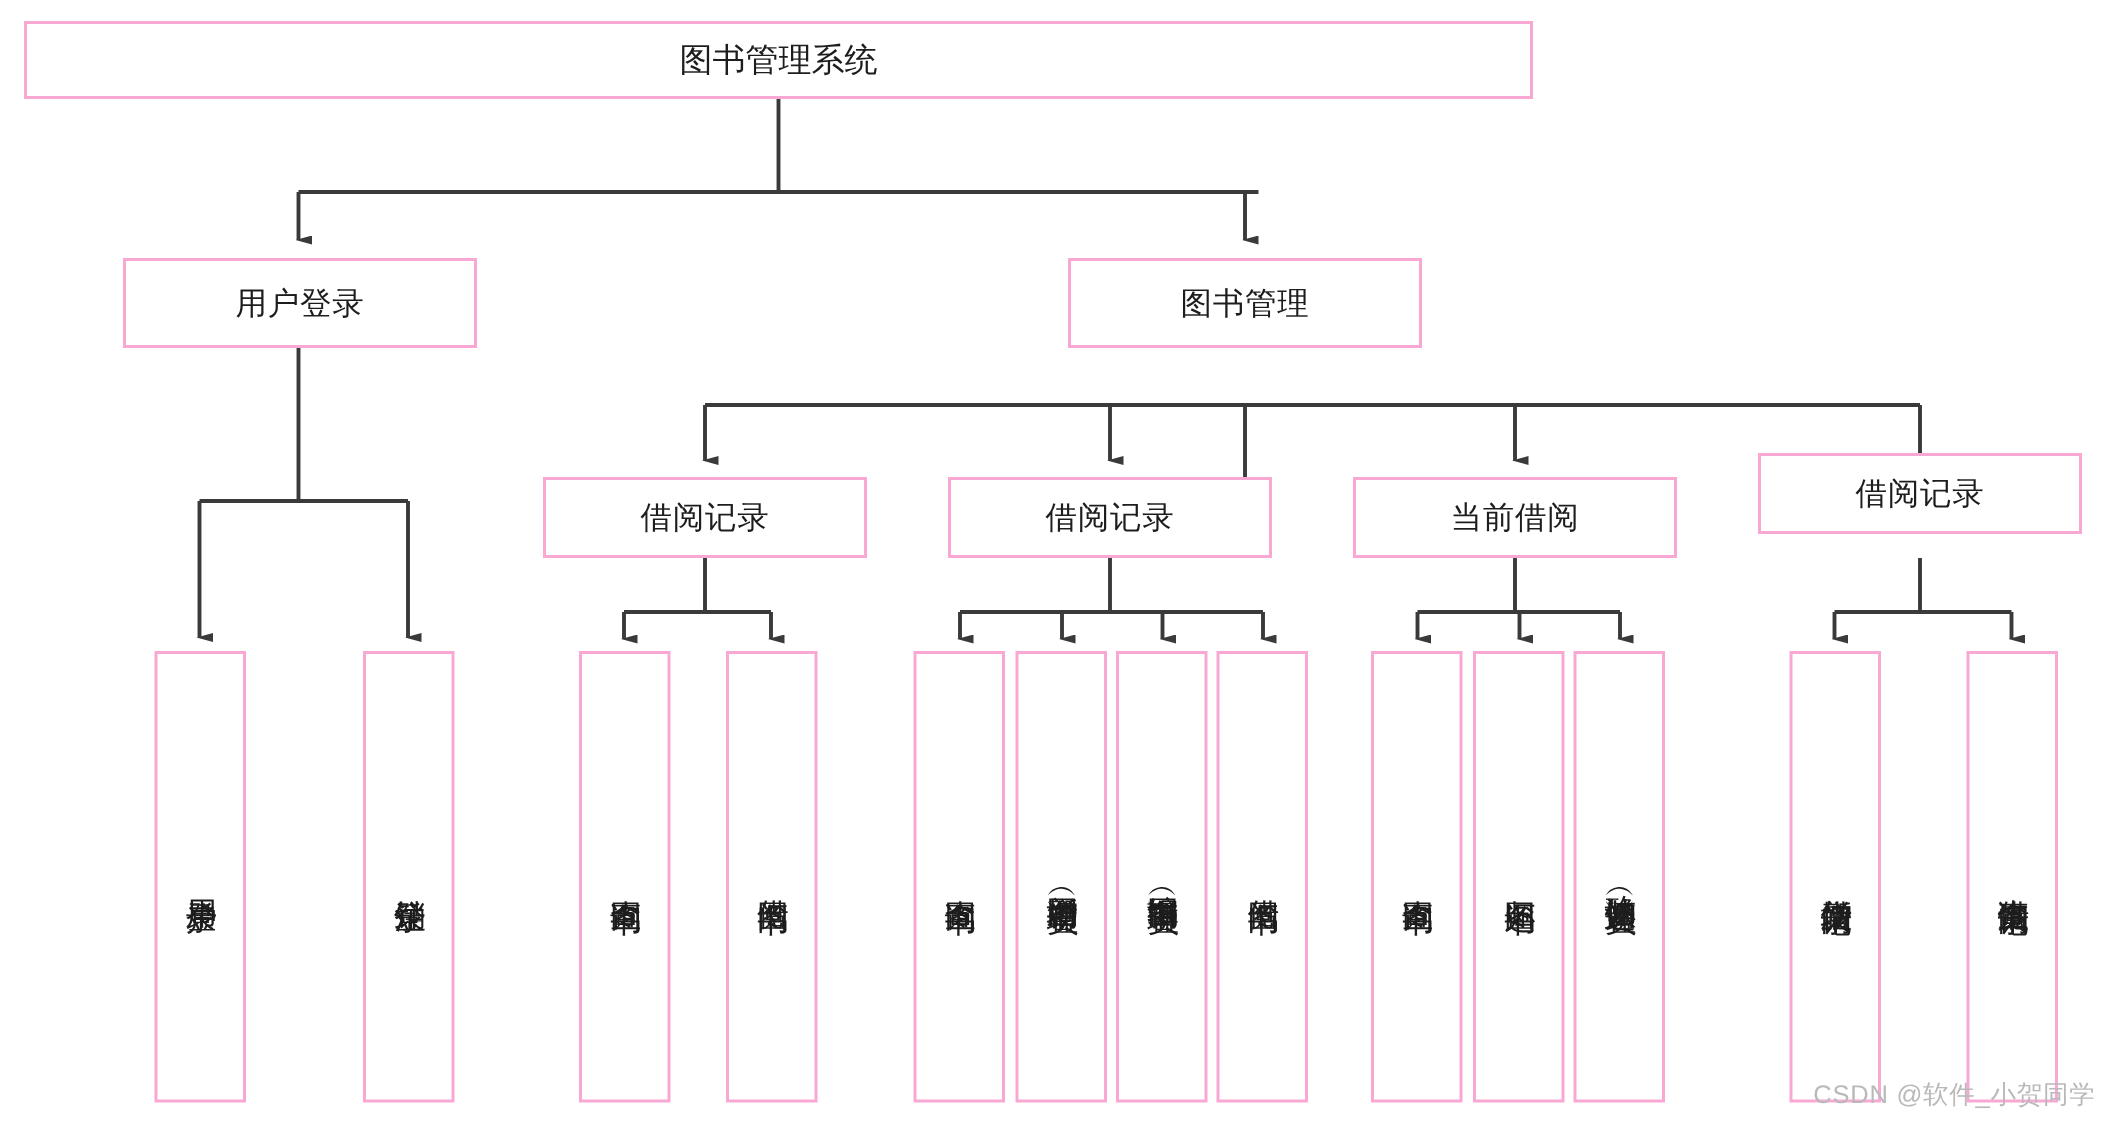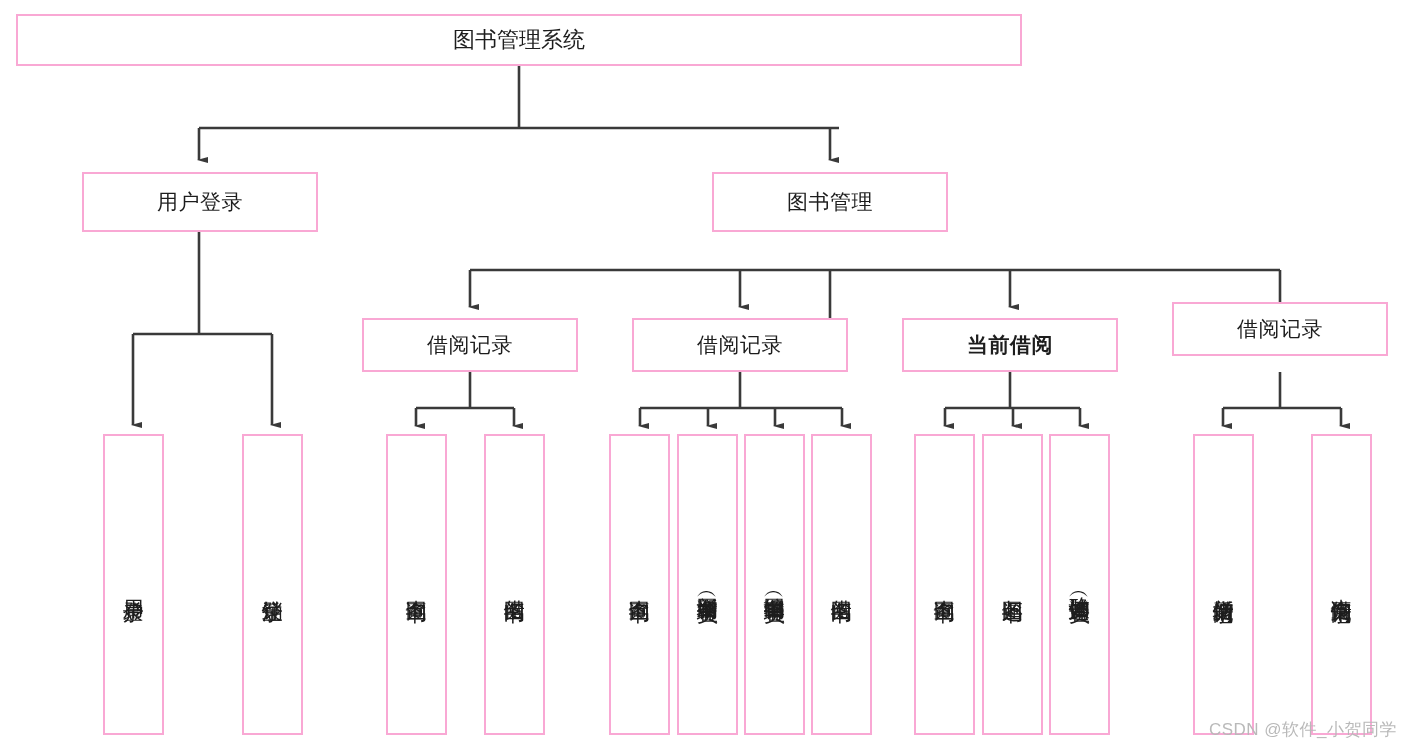--- a/index.html
+++ b/index.html
@@ -132,21 +132,21 @@
   <div class="node h" style="left:712px; top:172px; width:236px; height:60px;">
     <span>图书管理</span>
   </div>
 
   <div class="node h" style="left:362px; top:318px; width:216px; height:54px;">
     <span>借阅记录</span>
   </div>
   <div class="node h" style="left:632px; top:318px; width:216px; height:54px;">
     <span>借阅记录</span>
   </div>
-  <div class="node h" style="left:902px; top:318px; width:216px; height:54px;font-weight:bold;">
+  <div class="node h" style="left:902px; top:318px; width:216px; height:54px;">
     <span>当前借阅</span>
   </div>
   <div class="node h" style="left:1172px; top:302px; width:216px; height:54px;">
     <span>借阅记录</span>
   </div>
 
   <div class="node leaf" style="left:103px; top:434px; width:61px; height:301px;">
     <span class="lbl">用户登录</span>
   </div>
   <div class="node leaf" style="left:242px; top:434px; width:61px; height:301px;">

